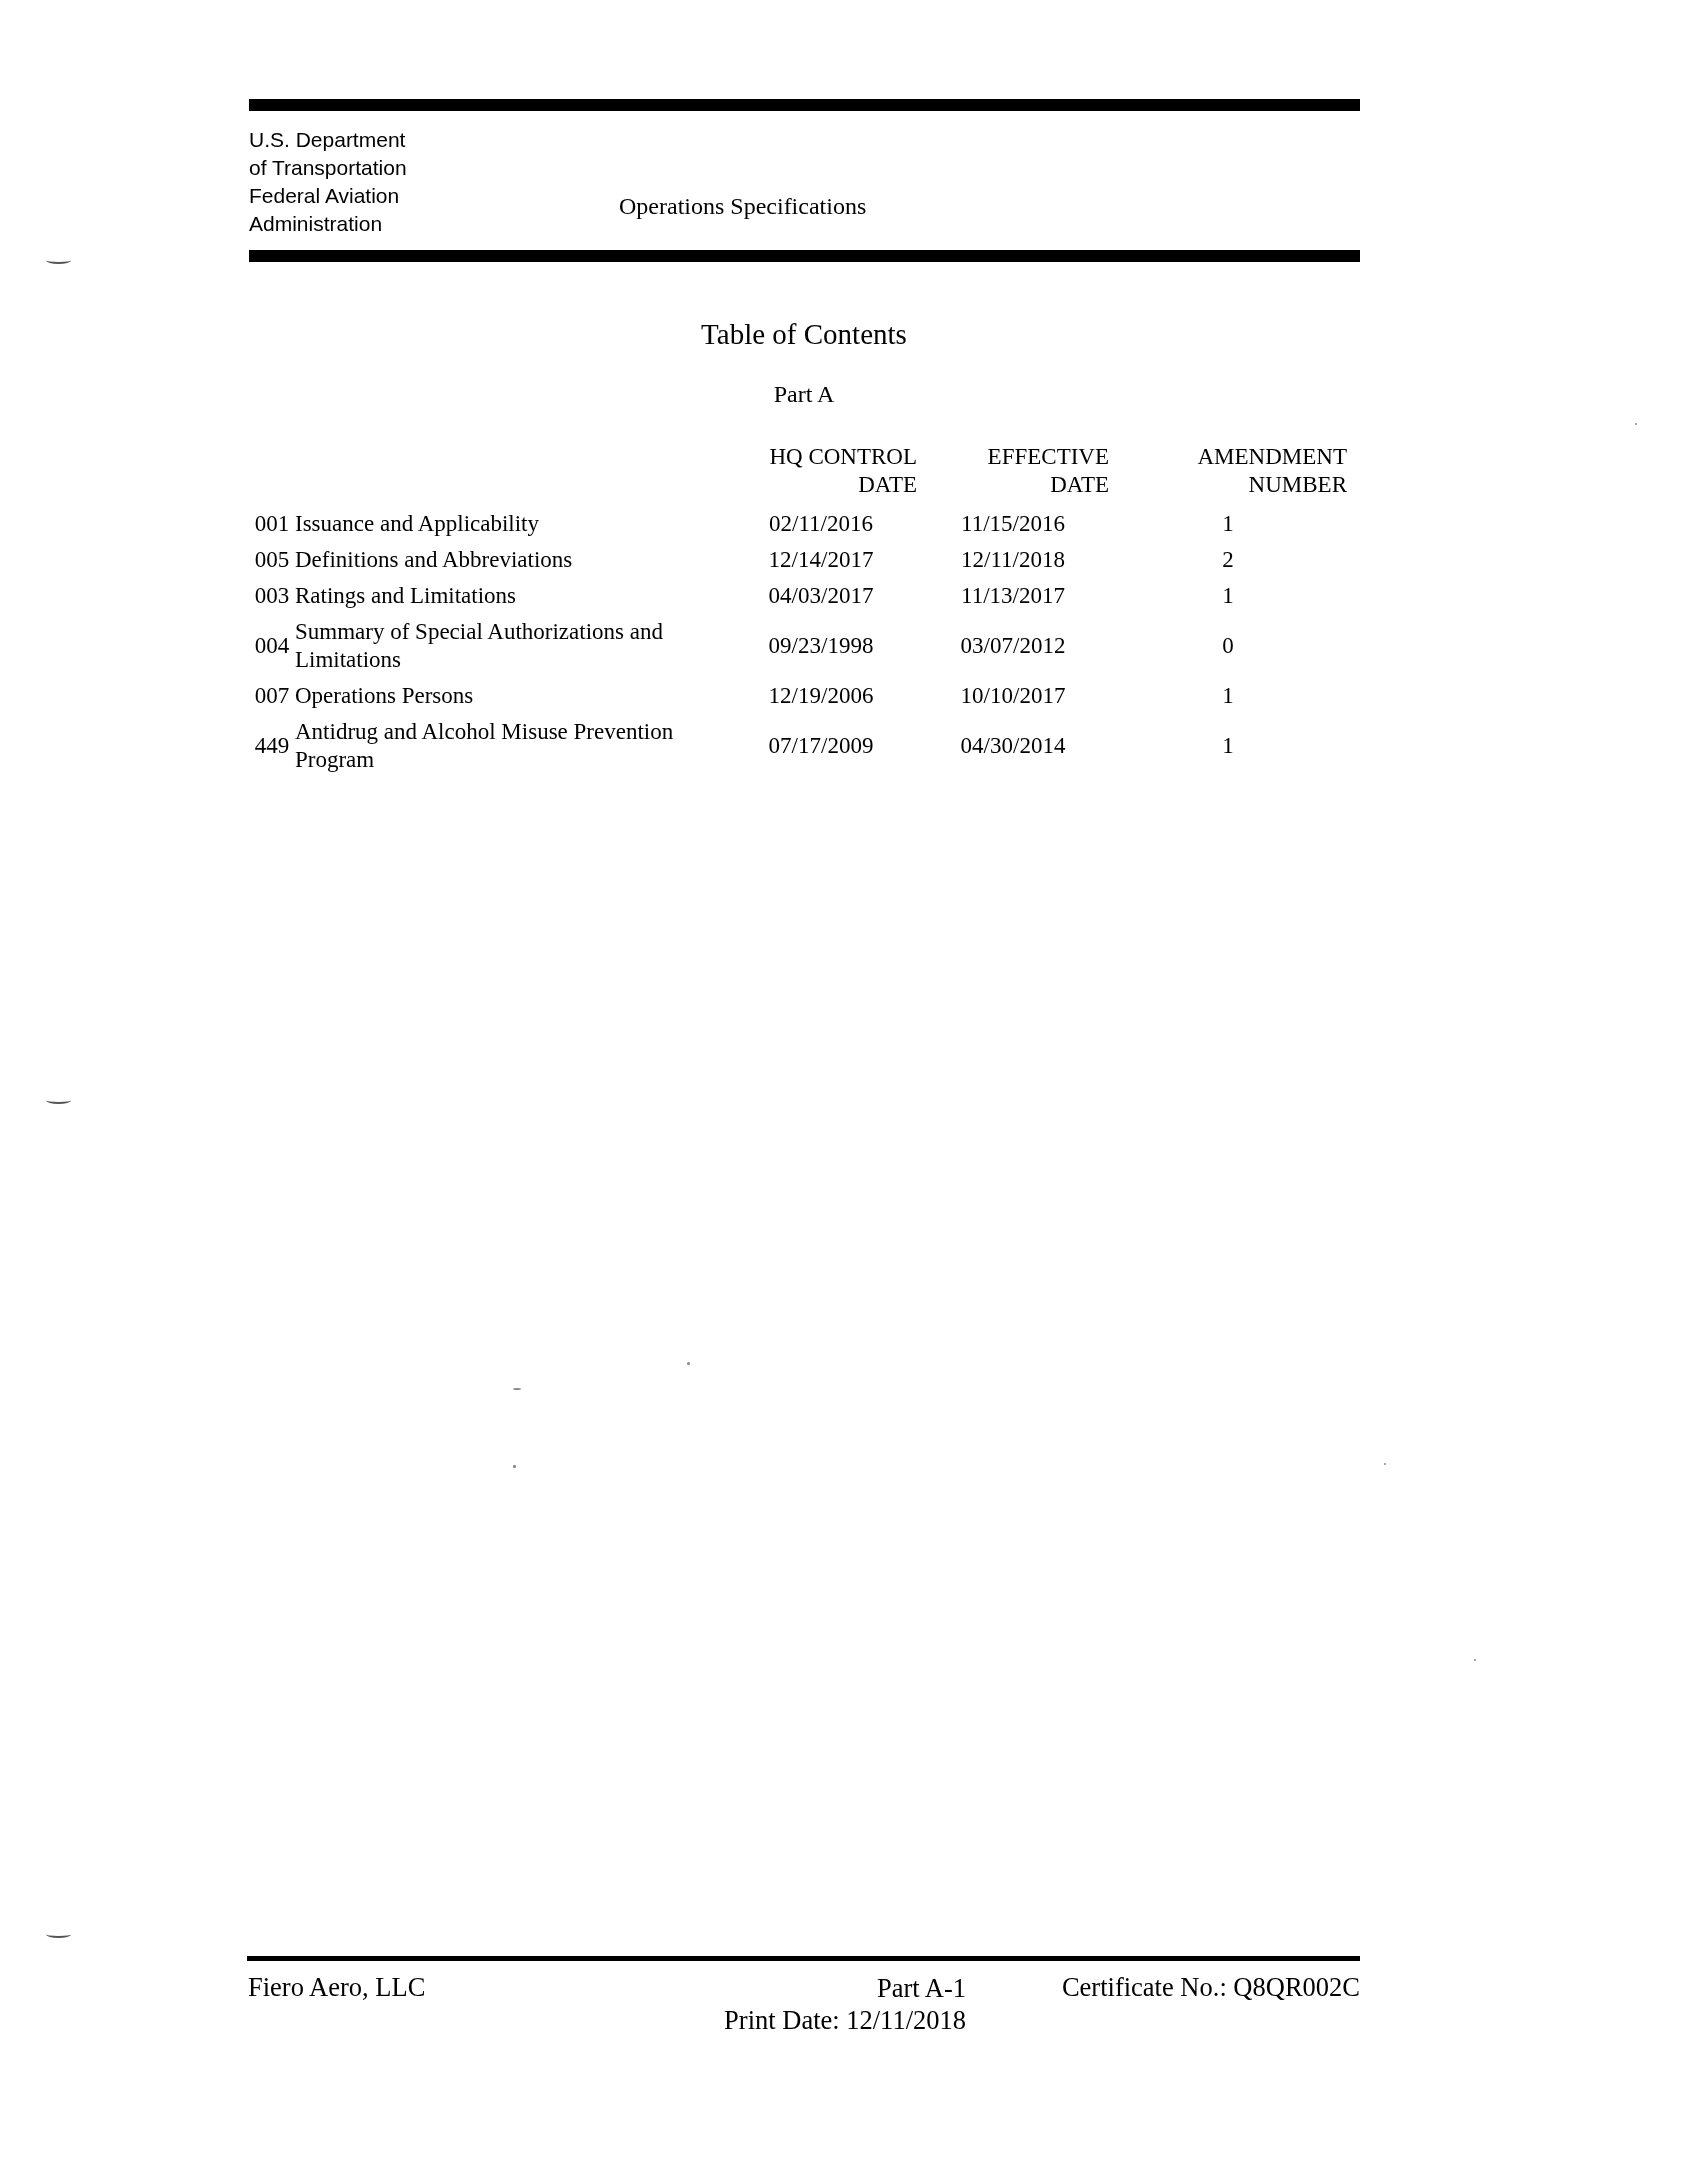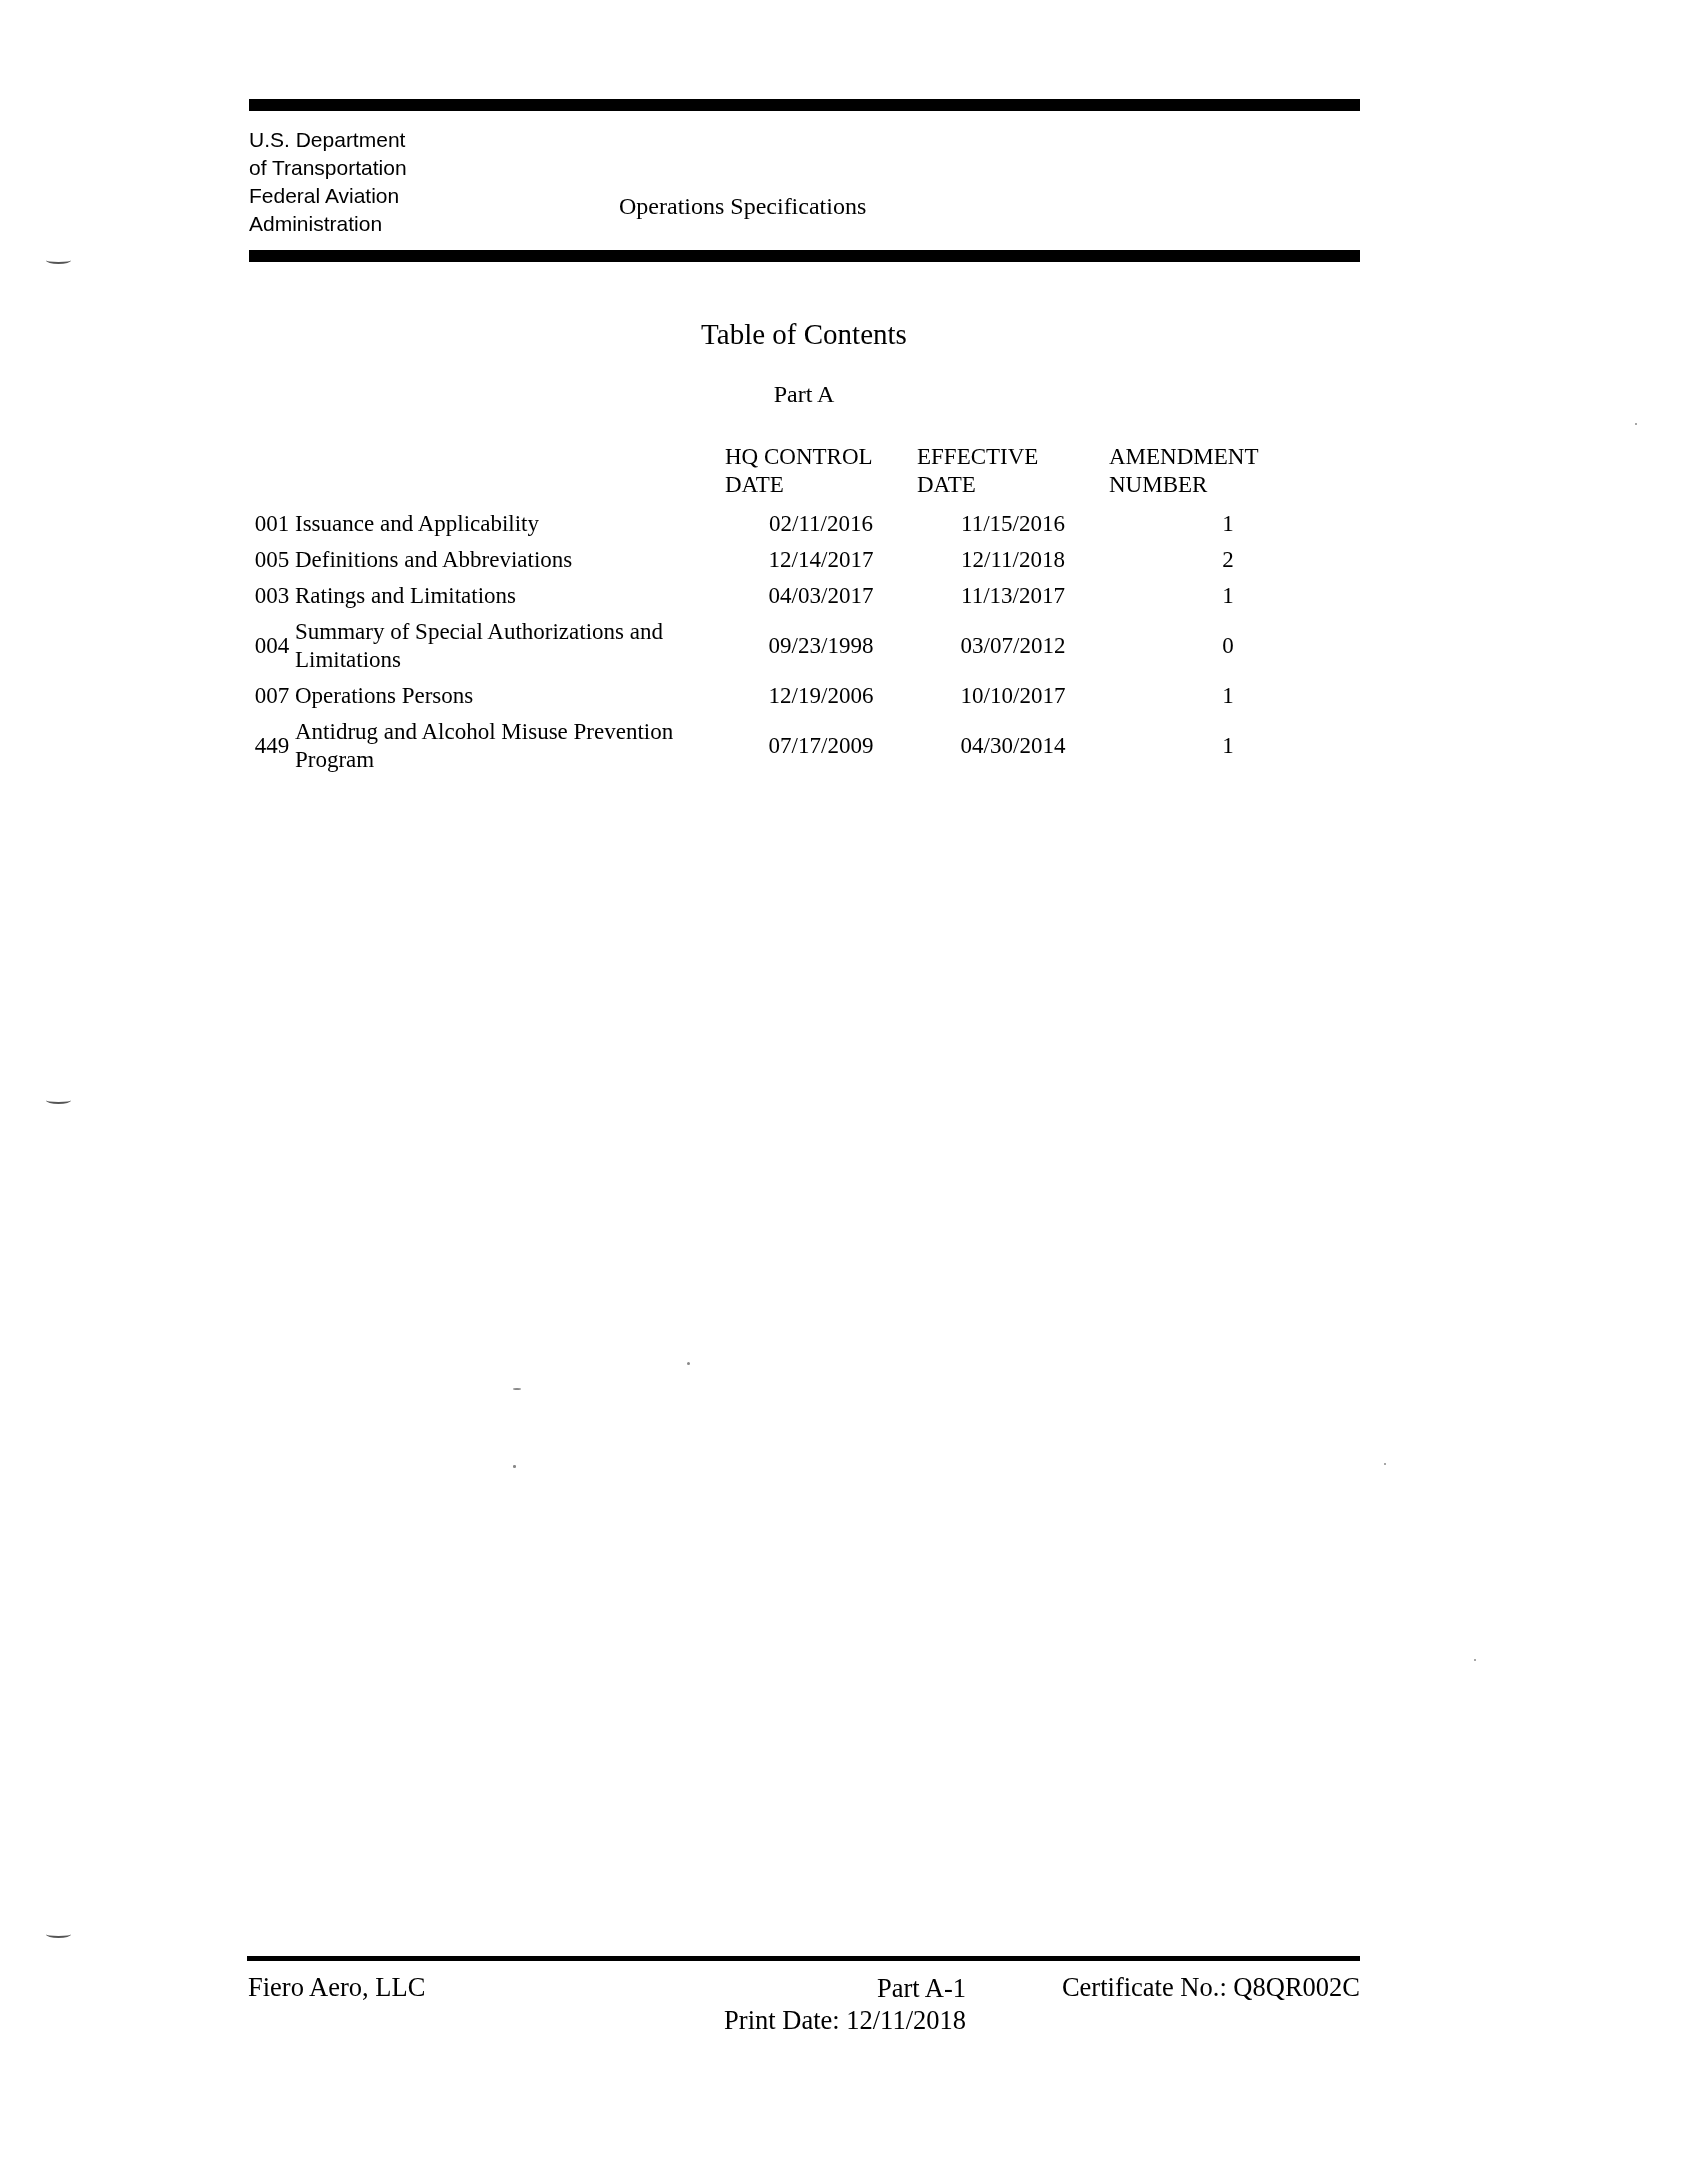--- a/index.html
+++ b/index.html
@@ -8,21 +8,21 @@
   .sans { font-family: "Liberation Sans", "DejaVu Sans", sans-serif; }
   .bar { position: absolute; left: 249px; width: 1111px; background: #000; }
   .bar.top { top: 99px; height: 12px; }
   .bar.mid { top: 250px; height: 12px; }
   .agency { position: absolute; left: 249px; top: 126px; font-size: 21px; line-height: 28px; }
   .agency div { white-space: nowrap; }
   .doc-title { position: absolute; left: 619px; top: 193px; font-size: 24px; white-space: nowrap; }
   .toc-title { position: absolute; left: 0; width: 1608px; text-align: center; top: 318px; font-size: 29px; }
   .part-title { position: absolute; left: 0; width: 1608px; text-align: center; top: 381px; font-size: 24px; }
   table.toc { position: absolute; left: 249px; top: 443px; border-collapse: collapse; font-size: 23px; }
-  table.toc th { font-weight: normal; text-align: left; line-height: 28px; padding: 0 0 6.6px 0; vertical-align: bottom; }
+  table.toc th { font-weight: normal; text-align: right; line-height: 28px; padding: 0 0 6.6px 0; vertical-align: bottom; }
   table.toc td { vertical-align: middle; padding: 0; }
   .c-num { width: 46px; text-align: center; }
   .c-title { width: 430px; text-align: left; line-height: 28px; }
   .c-hq { width: 192px; text-align: center; }
   .c-eff { width: 192px; text-align: center; }
   .c-amd { width: 238px; text-align: center; }
   tr.single td { height: 36px; }
   tr.double td { height: 64px; }
   .footer-rule { position: absolute; left: 247px; top: 1956px; width: 1113px; height: 4.6px; background: #000; }
   .footer-left { position: absolute; left: 248px; top: 1972px; font-size: 26.5px; white-space: nowrap; }

